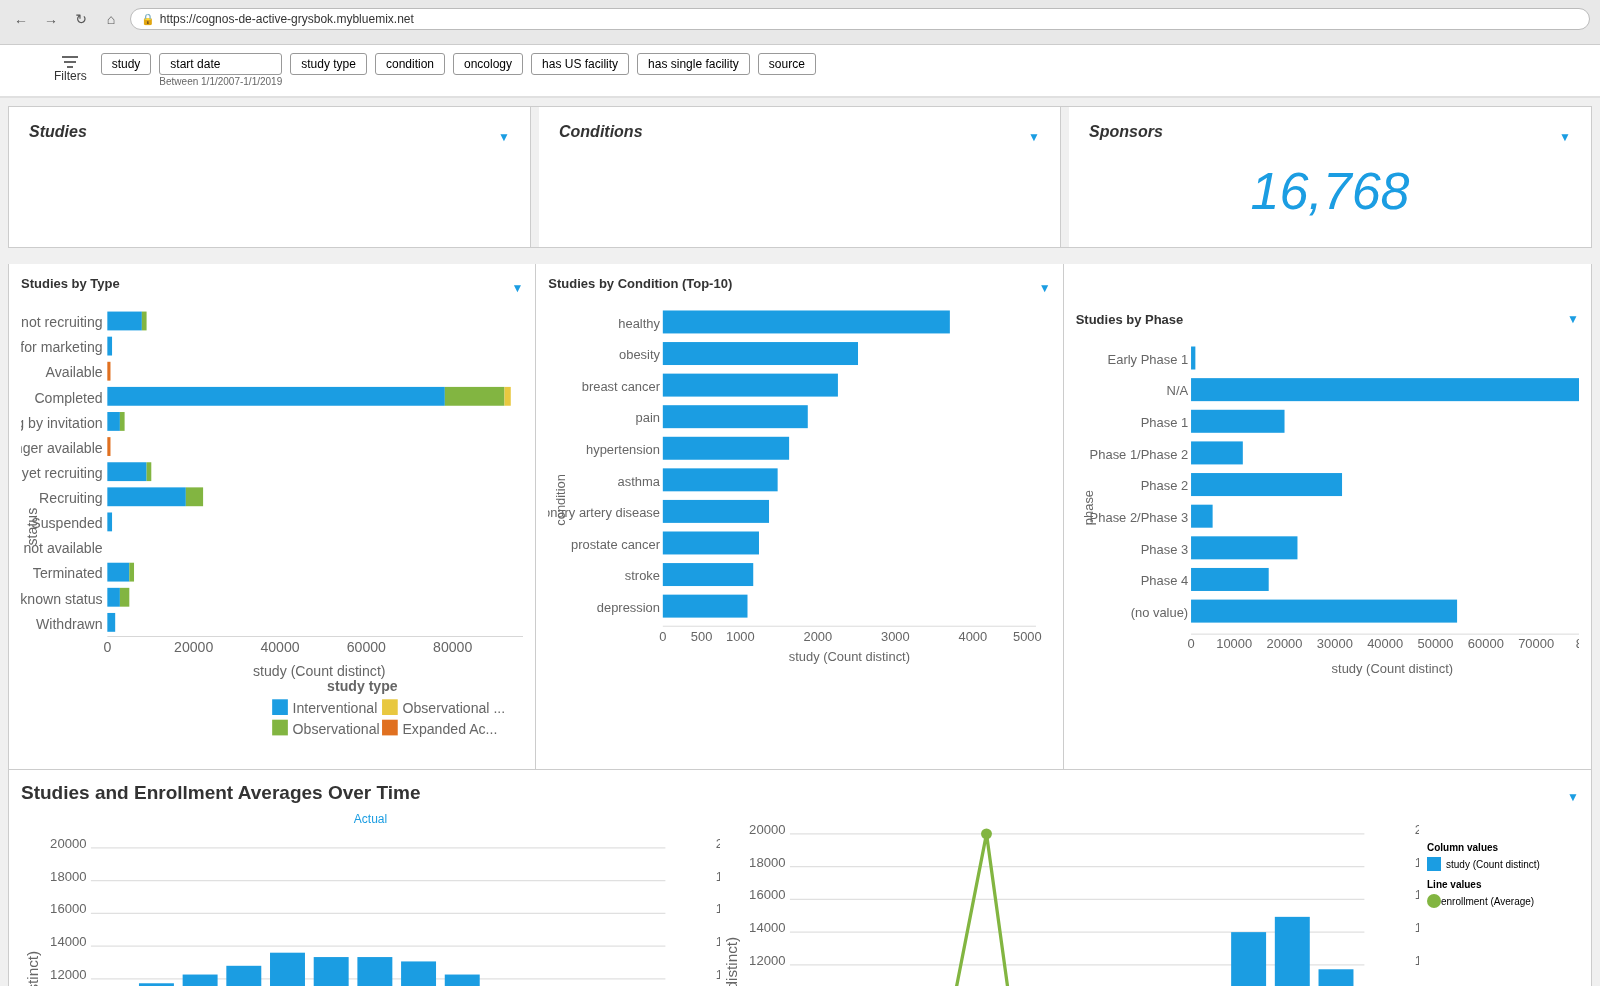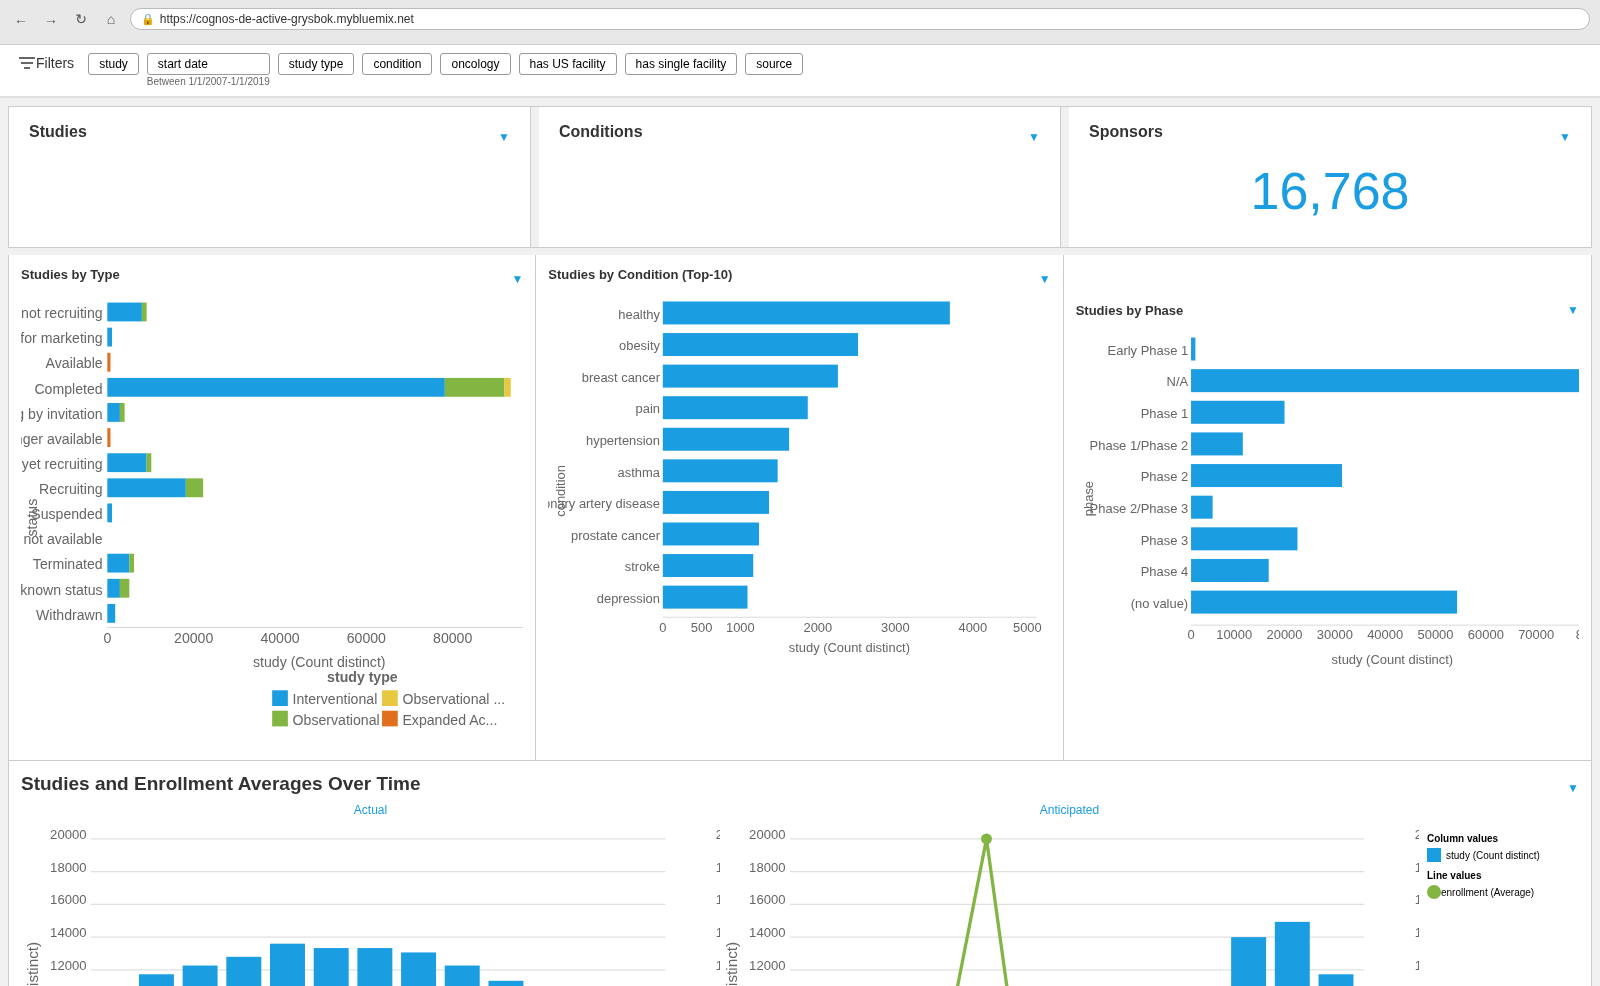--- a/index.html
+++ b/index.html
@@ -7,30 +7,30 @@
     
     
     .browser-chrome { background: #e8e8e8; padding: 8px 10px; border-bottom: 1px solid #ccc; }
     .browser-nav { display: flex; align-items: center; gap: 8px; margin-bottom: 6px; }
     .nav-btn { width: 22px; height: 22px; border-radius: 50%; border: none; background: transparent; cursor: pointer; font-size: 14px; color: #555; display: flex; align-items: center; justify-content: center; }
     .address-bar { flex: 1; background: white; border: 1px solid #bbb; border-radius: 12px; padding: 3px 10px; font-size: 12px; color: #333; display: flex; align-items: center; gap: 5px; }
     .lock-icon { color: #4CAF50; font-size: 11px; }
     
     
     .filter-bar { background: white; padding: 8px 12px; border-bottom: 2px solid #e0e0e0; display: flex; align-items: flex-start; gap: 8px; }
-    .filters-btn { display: flex; flex-direction: row; align-items: center; font-size: 14px; color: #333; cursor: pointer; padding: 2px 6px; }
+    .filters-btn { display: flex; flex-direction: column; align-items: center; font-size: 12px; color: #333; cursor: pointer; padding: 2px 6px; margin-left: 36px; }
     .filter-chip { border: 1px solid #999; border-radius: 3px; padding: 3px 10px; font-size: 12px; cursor: pointer; background: white; position: relative; }
     .filter-chip-wrapper { display: flex; flex-direction: column; border-radius: 9px; }
     .filter-sub { font-size: 10px; color: #666; padding: 1px 0; }
     
     
     .main { padding: 8px; background: #f0f0f0; }
     
     
-    .top-cards { display: grid; grid-template-columns: 1fr 1fr 1fr; gap: 8px; border: 1px solid #ccc; margin-bottom: 7px; }
+    .top-cards { display: grid; grid-template-columns: 1fr 1fr 1fr; gap: 8px; border: 1px solid #ccc; margin-bottom: 16px; font-style: italic; }
     .stat-card { background: white; padding: 16px 20px; border-right: 1px solid #ccc; }
     .stat-card:last-child { border-right: none; }
     .stat-card-title { font-size: 16px; font-weight: bold; color: #333; margin-bottom: 10px; }
     .stat-card-value { font-size: 52px; color: #1b9de2; font-weight: 300; text-align: center; padding: 10px 0; }
     
     
     .chart-cards { display: grid; grid-template-columns: 1fr 1fr 1fr; gap: 0; border: 1px solid #ccc; border-top: none; }
     .chart-card { background: white; padding: 12px; border-right: 1px solid #ccc; min-height: 320px; }
     .chart-card:last-child { border-right: none; }
     .chart-card-title { font-size: 13px; font-weight: bold; color: #333; margin-bottom: 8px; }
@@ -397,23 +397,20 @@
           <circle cx="222" cy="158" r="2.5" fill="#82b541"></circle>
           <circle cx="242" cy="158" r="2.5" fill="#82b541"></circle>
           <circle cx="262" cy="158" r="2.5" fill="#82b541"></circle>
           <polyline points="42,158 62,158 82,158 102,158 122,158 142,158 162,158 182,158 202,158 222,158 242,158 262,158" fill="none" stroke="#82b541" stroke-width="1.5"></polyline>
 
           <text x="160" y="182" style="font-size:7px;fill:#666;text-anchor:middle">start year</text>
         </svg>
       </div>
 
       <div style="flex:1;">
-        <div style="text-align:center;">
-          <span style="color:#1b9de2;font-size:12px;">Anticipated</span>
-        </div>
         <svg viewBox="0 0 320 180" class="chart-svg">
 
           <text transform="rotate(-90)" x="-90" y="8" style="font-size:7px;fill:#666;text-anchor:middle">study (Count distinct)</text>
 
           <text x="30" y="160" style="font-size:6px;fill:#666;text-anchor:end">0</text>
           <text x="30" y="145" style="font-size:6px;fill:#666;text-anchor:end">2000</text>
           <text x="30" y="130" style="font-size:6px;fill:#666;text-anchor:end">4000</text>
           <text x="30" y="115" style="font-size:6px;fill:#666;text-anchor:end">6000</text>
           <text x="30" y="100" style="font-size:6px;fill:#666;text-anchor:end">8000</text>
           <text x="30" y="85" style="font-size:6px;fill:#666;text-anchor:end">10000</text>

